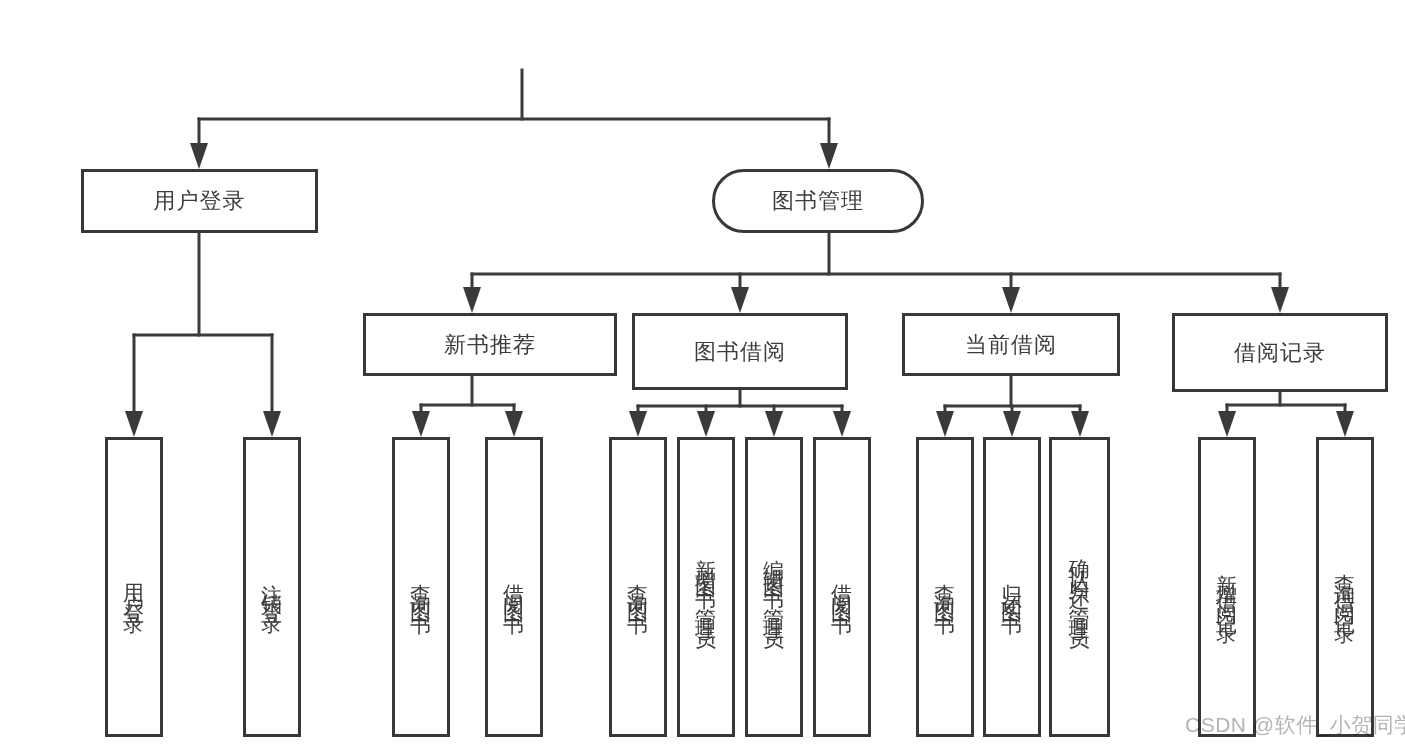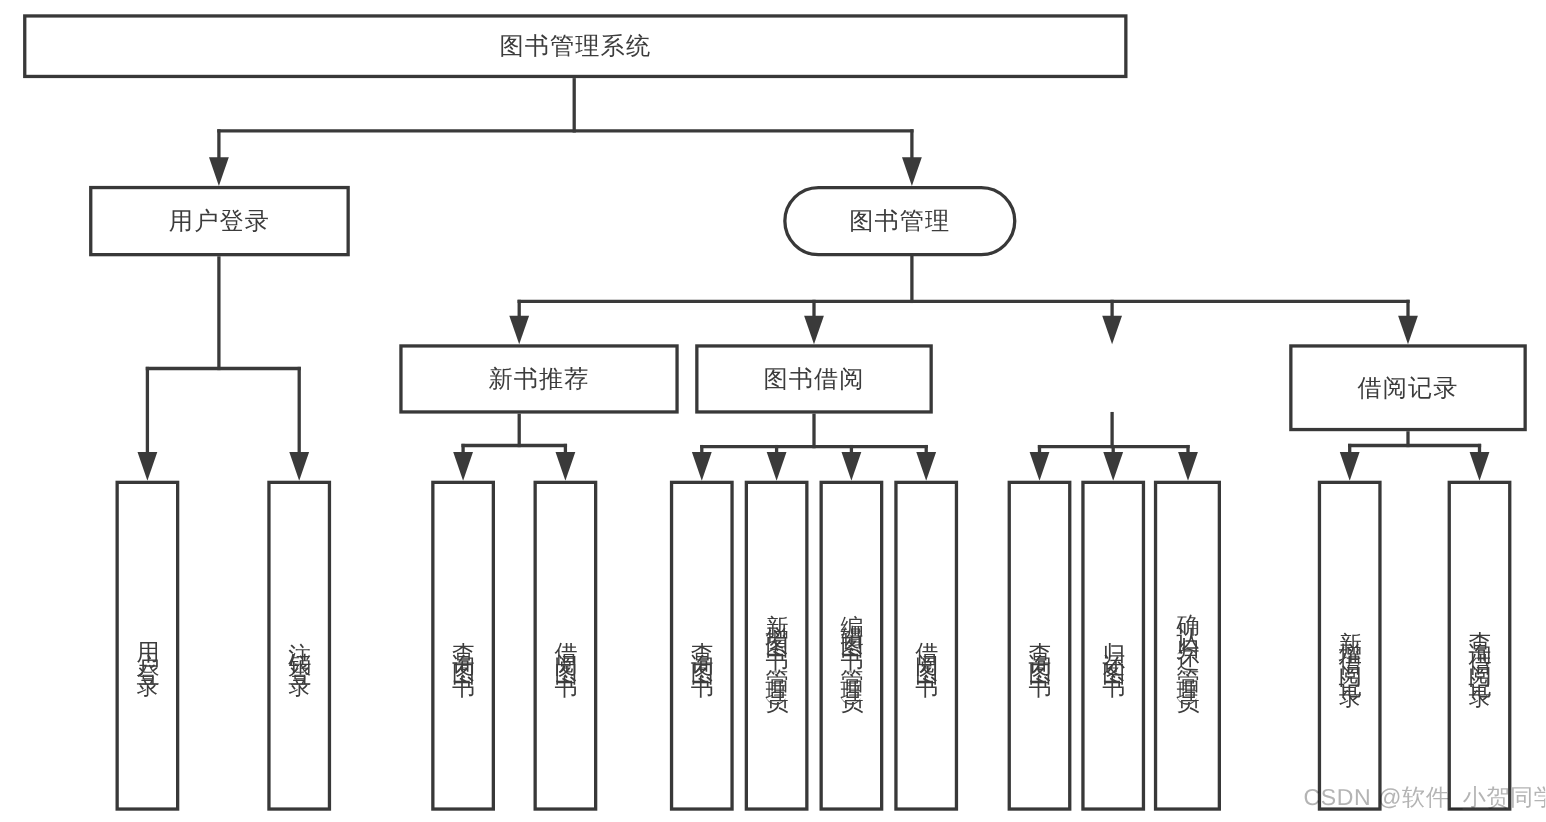--- a/index.html
+++ b/index.html
@@ -123,36 +123,36 @@
     <g>
       <line x1="1280" y1="376" x2="1280" y2="405"></line>
       <line x1="1227" y1="405" x2="1345" y2="405"></line>
       <line x1="1227" y1="405" x2="1227" y2="414"></line>
       <polygon points="1218,411 1236,411 1227,437"></polygon>
       <line x1="1345" y1="405" x2="1345" y2="414"></line>
       <polygon points="1336,411 1354,411 1345,437"></polygon>
     </g>
   </svg>
 
-  <div class="box h" style="left:21px; top:13px; width:1004px; height:58px;">
-    <span>图书管理系统</span>
-  </div>
 
   <div class="box h" style="left:81px; top:169px; width:237px; height:64px;">
     <span>用户登录</span>
   </div>
   <div class="box h" style="left:712px; top:169px; width:212px; height:64px;border-radius:32px;">
     <span>图书管理</span>
   </div>
 
   <div class="box h" style="left:363px; top:313px; width:254px; height:63px;">
     <span>新书推荐</span>
   </div>
-  <div class="box h" style="left:632px; top:313px; width:216px; height:63px;">
+  <div class="box h" style="left:632px; top:313px; width:216px; height:77px;">
     <span>图书借阅</span>
+  </div>
+  <div class="box h" style="left:902px; top:313px; width:218px; height:63px;">
+    <span>当前借阅</span>
   </div>
   <div class="box h" style="left:1172px; top:313px; width:216px; height:79px;">
     <span>借阅记录</span>
   </div>
 
   <div class="box v" style="left:105px; top:437px; width:58px; height:300px;">
     <span>用户登录</span>
   </div>
   <div class="box v" style="left:243px; top:437px; width:58px; height:300px;">
     <span>注销登录</span>

